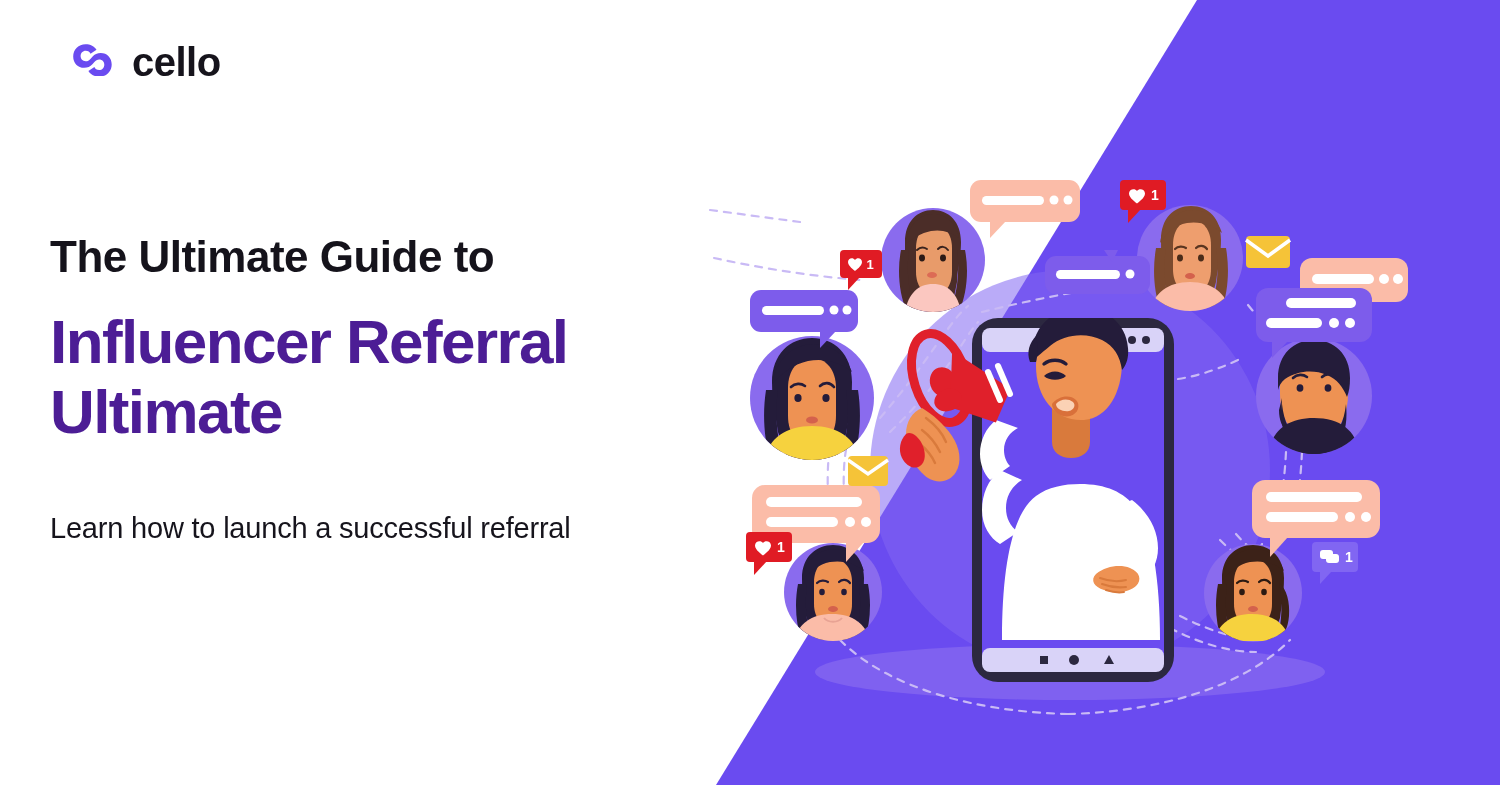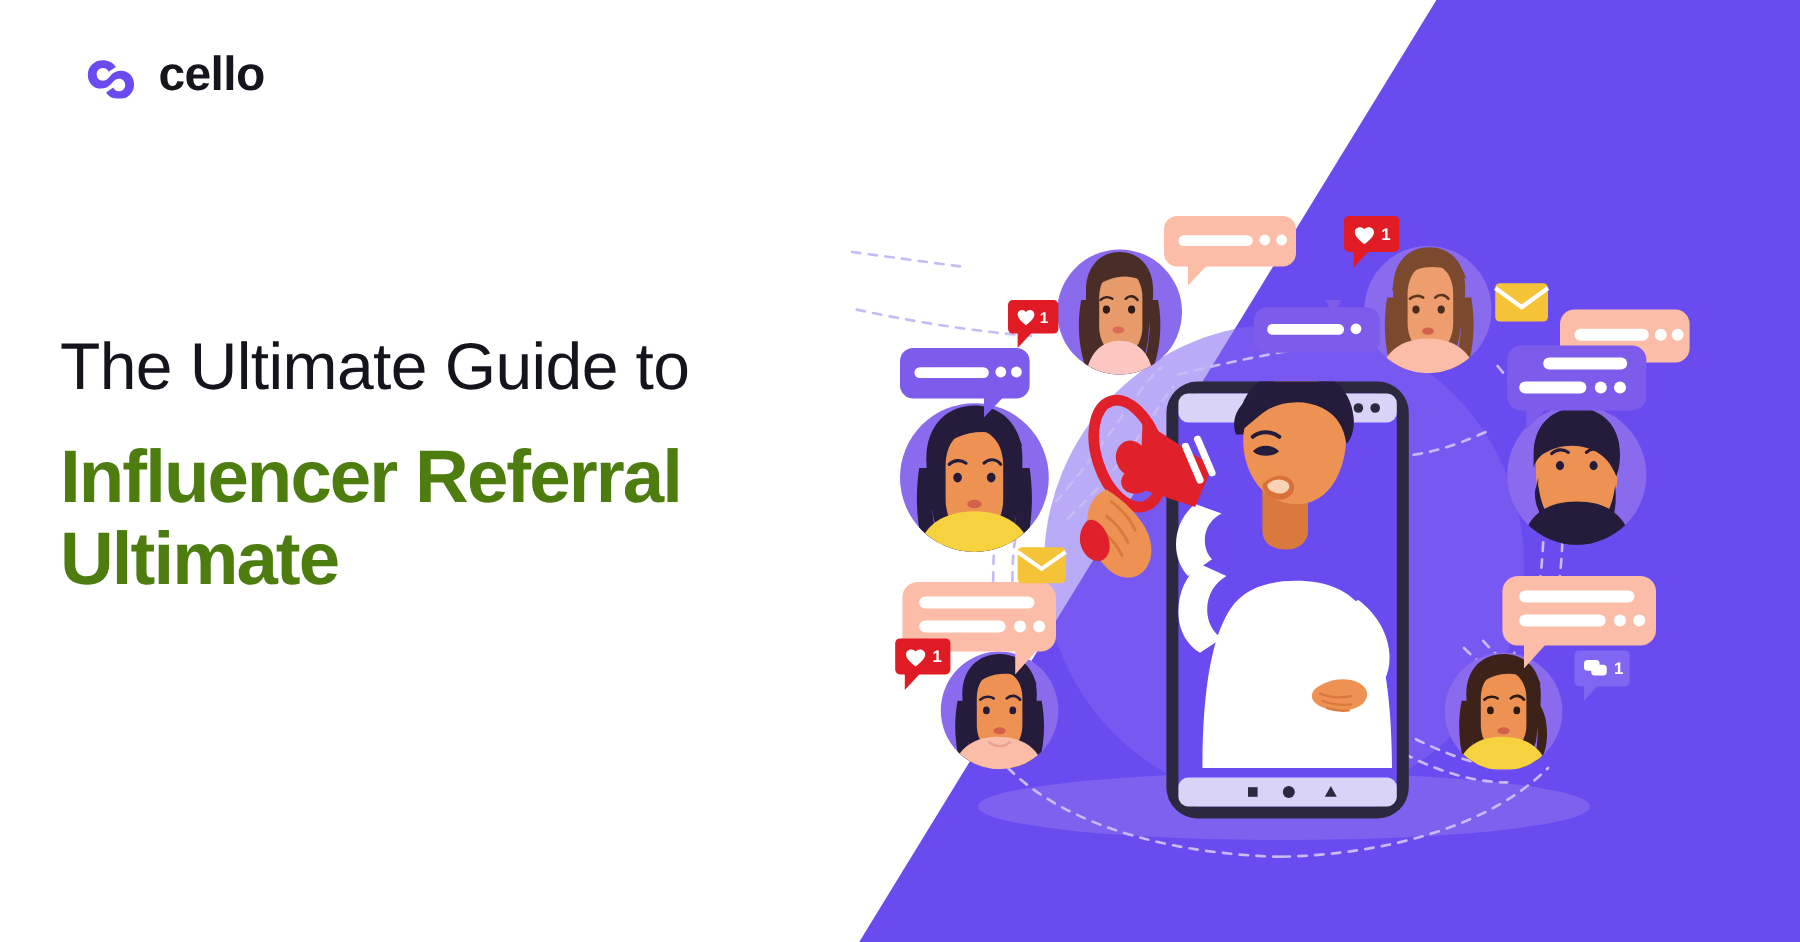--- a/index.html
+++ b/index.html
@@ -21,40 +21,40 @@
     position:absolute;
     top:0; left:0; width:1500px; height:785px;
     background:#6A4BF0;
     clip-path: polygon(1197px 0px, 1500px 0px, 1500px 785px, 716px 785px);
     z-index:1;
   }
 
   
   .logo-wrap{
     position:absolute; left:72px; top:42px;
-    display:flex; align-items:flex-end; gap:14px;
+    display:flex; align-items:flex-start; gap:14px;
     z-index:6;
   }
   .logo-mark{ width:46px; height:34px; display:block; }
   .logo-word{
     font-size:40px; font-weight:700; color:#16141c;
     letter-spacing:-0.5px; line-height:1;
   }
 
   
   .copy{
     position:absolute; left:50px; top:232px; width:690px; z-index:6;
   }
   .eyebrow{
-    font-size:55px; font-weight:400; color:#15131b;
-    letter-spacing:-0.5px; line-height:1.12;margin-top:43px;
+    font-size:44px; font-weight:700; color:#15131b;
+    letter-spacing:-0.5px; line-height:1.12;
   }
   .headline{
     margin-top:26px;
-    font-size:62px; font-weight:800; color:#4d7c0f;
+    font-size:62px; font-weight:800; color:#4c1d95;
     letter-spacing:-1.6px; line-height:1.12;
   }
   .sub{
     margin-top:62px;
     font-size:29px; font-weight:400; color:#16141c;
     line-height:1.42; letter-spacing:-0.2px;
   }
 
   
   .illus{
@@ -77,20 +77,21 @@
     <span class="logo-word">cello</span>
   </div>
 
   <div class="copy">
     <div class="eyebrow">The Ultimate Guide to</div>
     <div class="headline">
       <div>Influencer Referral</div>
       <div>Ultimate</div>
     </div>
     <div class="sub">
+      <div>Learn how to launch a successful referral</div>
     </div>
   </div>
 
   <div class="illus">
   <svg viewBox="0 0 800 785" xmlns="http://www.w3.org/2000/svg">
     <defs>
       <clipPath id="clipTopLeft">
             <circle cx="233" cy="260" r="52"></circle>
           </clipPath>
       <clipPath id="clipMidLeft">

